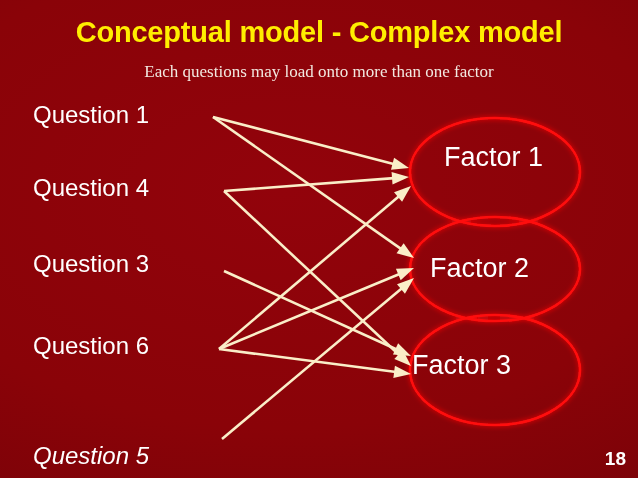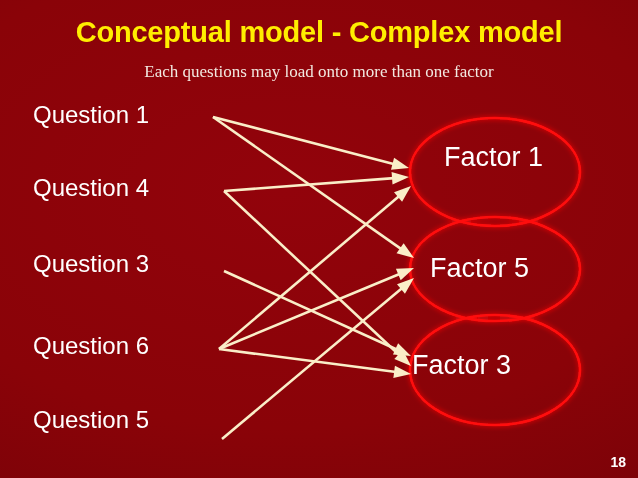--- a/index.html
+++ b/index.html
@@ -69,21 +69,21 @@
     width: 638px;
     height: 478px;
   }
   #arrow-layer { pointer-events: none; }
 
   
   #page-number {
     position: absolute;
     right: 12px;
     bottom: 8px;
-    font-size: 14px;
+    font-size: 19px;
     font-weight: bold;
     color: #ffffff;
   }
 </style>
 </head>
 <body>
 
 <div id="slide">
 
   <svg id="ellipse-layer" viewBox="0 0 638 478" xmlns="http://www.w3.org/2000/svg">
@@ -129,24 +129,24 @@
   </svg>
 
   <div id="title">Conceptual model - Complex model</div>
   <div id="subtitle">Each questions may load onto more than one factor</div>
 
   <div id="question-list">
       <div class="question" style="left: 33px; top: 103px;">Question 1</div>
       <div class="question" style="left: 33px; top: 176px;">Question 4</div>
       <div class="question" style="left: 33px; top: 252px;">Question 3</div>
       <div class="question" style="left: 33px; top: 334px;">Question 6</div>
-      <div class="question" style="left: 33px; top: 408px;">Question 5</div>
+      <div class="question" style="left: 33px; top: 444px; font-style: italic;">Question 5</div>
     </div>
 
   <div id="factor-list">
       <div class="factor-label" style="left: 430px; top: 144px; margin-left: 14px;">Factor 1</div>
-      <div class="factor-label" style="left: 430px; top: 255px;">Factor 5</div>
+      <div class="factor-label" style="left: 430px; top: 255px;">Factor 2</div>
       <div class="factor-label" style="left: 412px; top: 352px;">Factor 3</div>
     </div>
 
   <div id="page-number">18</div>
 
 </div>
 
 </body></html>

